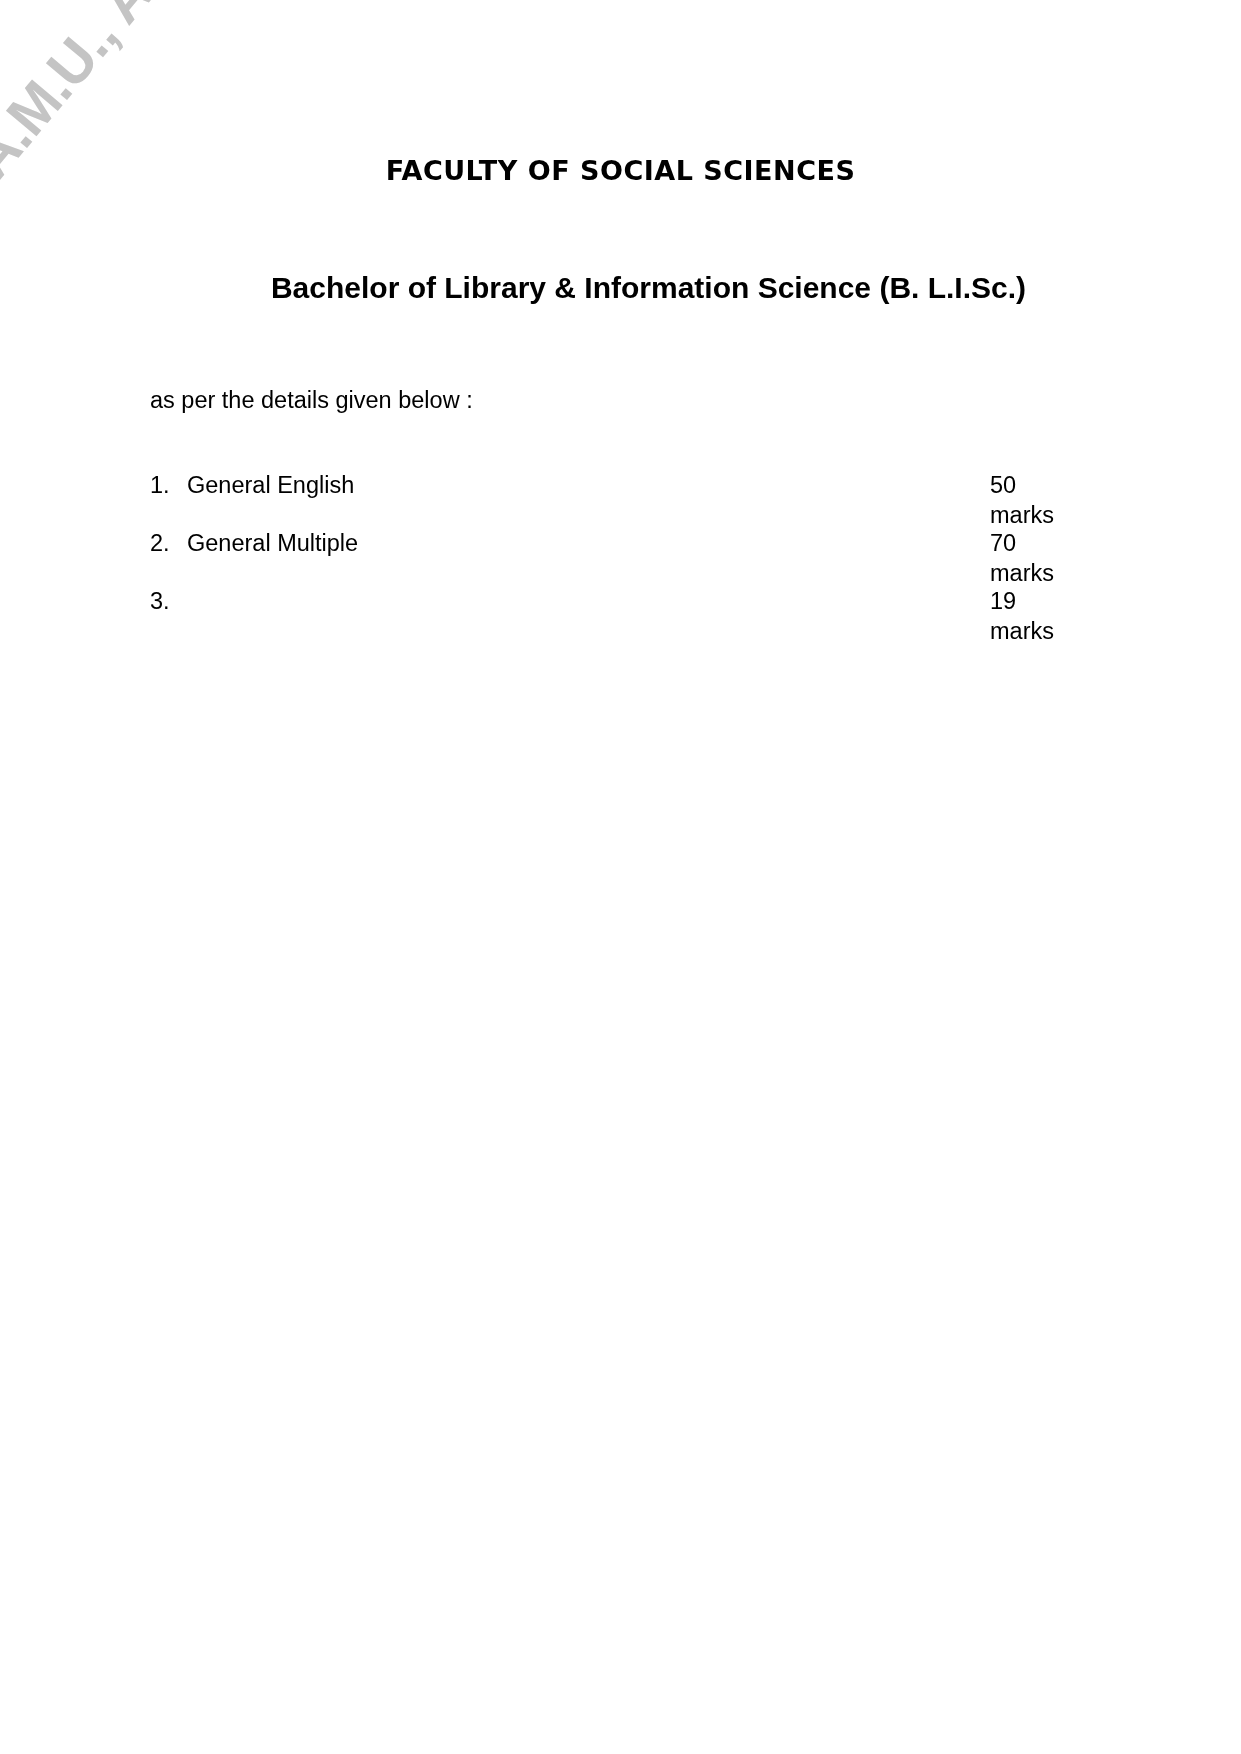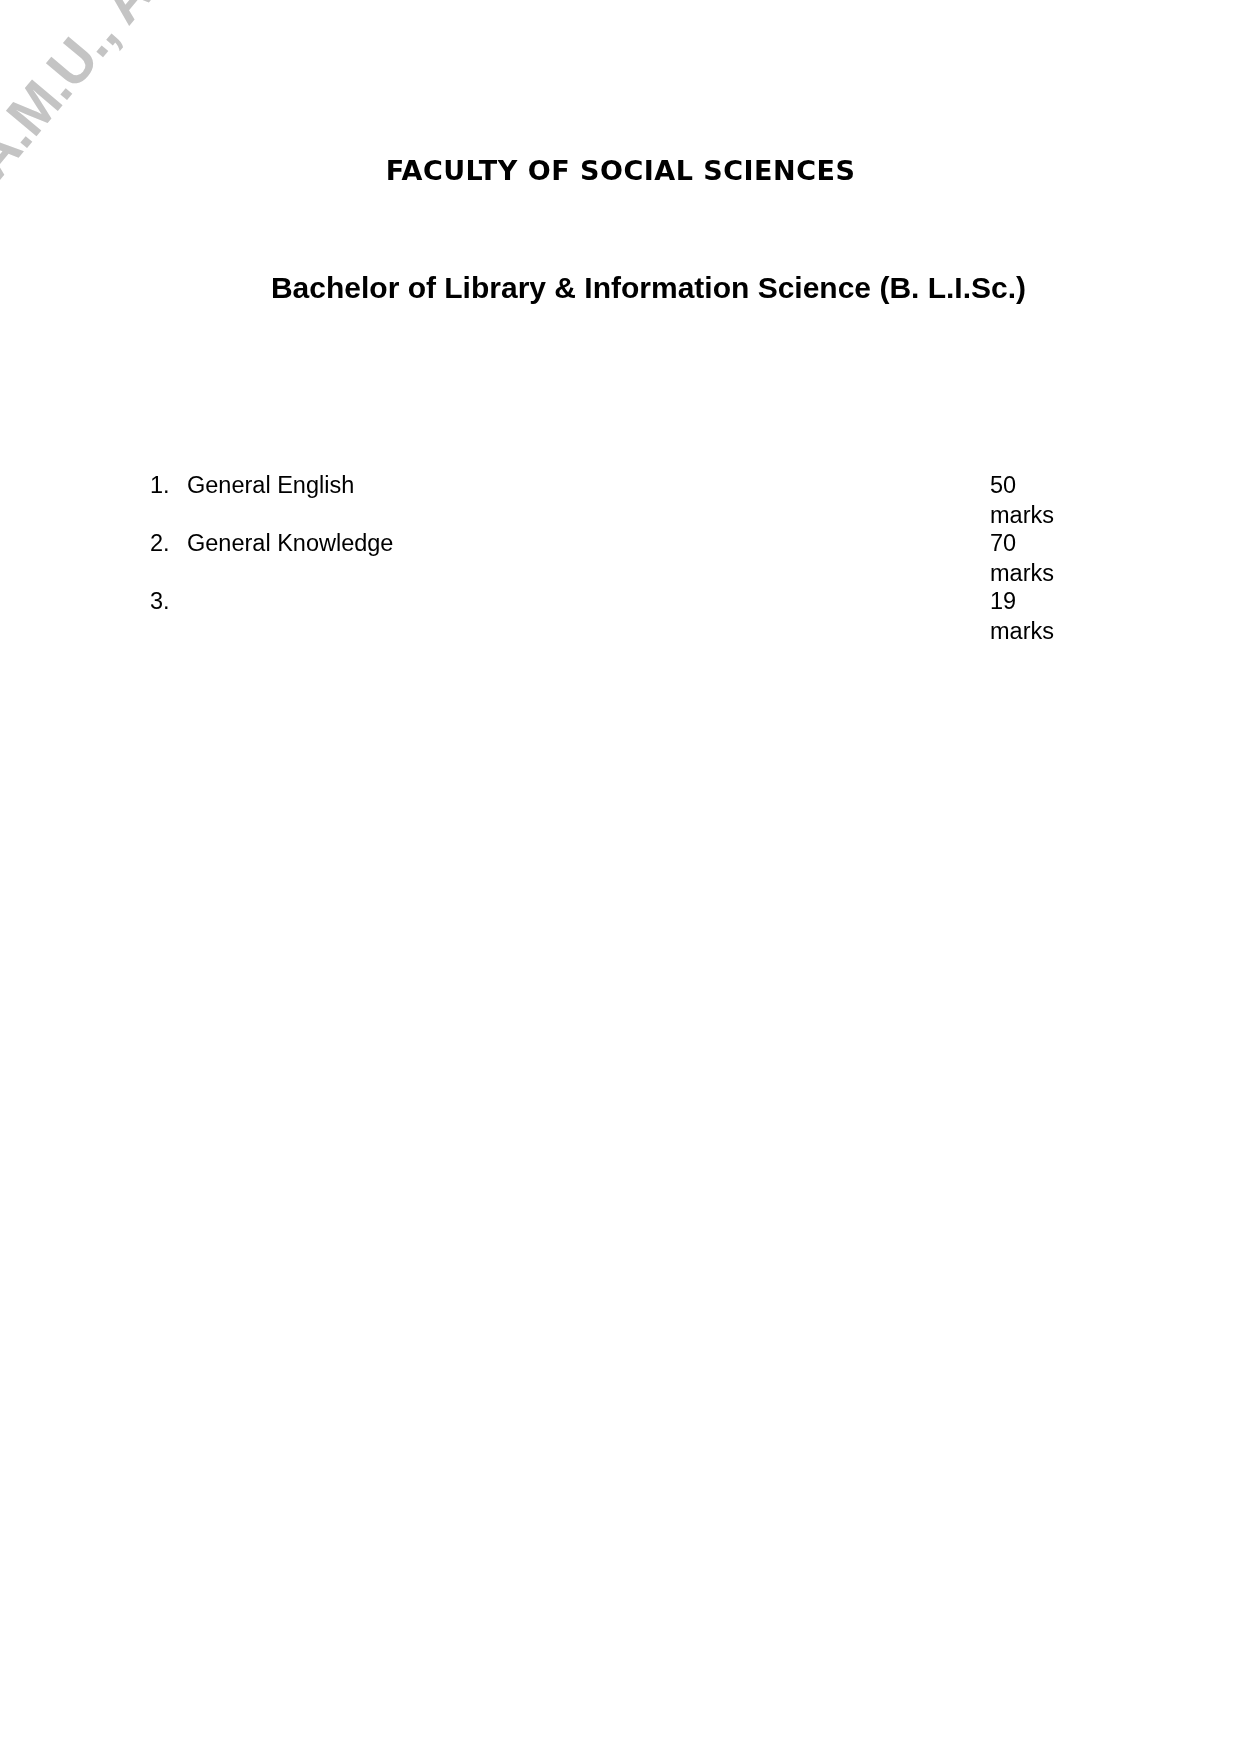--- a/index.html
+++ b/index.html
@@ -105,31 +105,32 @@
 
 <div class="page">
 
   <div class="watermark">A.M.U., Aligarh</div>
 
   <div class="faculty-title">FACULTY OF SOCIAL SCIENCES</div>
 
   <div class="course-title">Bachelor of Library &amp; Information Science (B. L.I.Sc.)</div>
 
   <div class="intro">
+    <div>as per the details given below :</div>
   </div>
 
   <ul class="items">
     <li class="item">
       <span class="item-num">1.</span>
       <span class="item-label">General English</span>
       <span class="item-marks">50 marks</span>
     </li>
     <li class="item">
       <span class="item-num">2.</span>
-      <span class="item-label">General Knowledge</span>
+      <span class="item-label">General Multiple</span>
       <span class="item-marks">70 marks</span>
     </li>
     <li class="item">
       <span class="item-num">3.</span>
       <span class="item-marks">19 marks</span>
     </li>
   </ul>
 
 </div>
 

